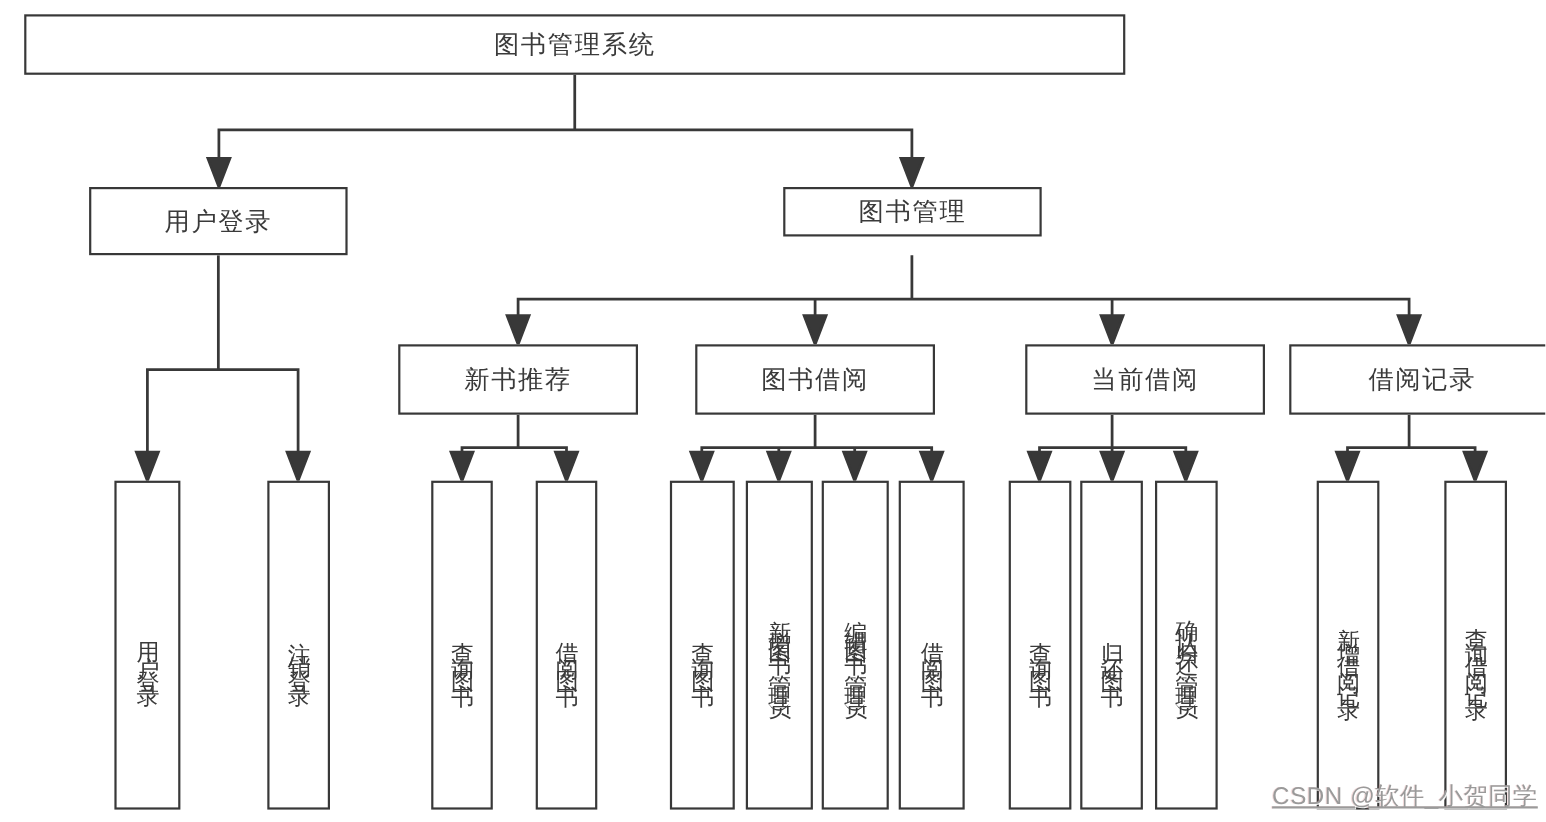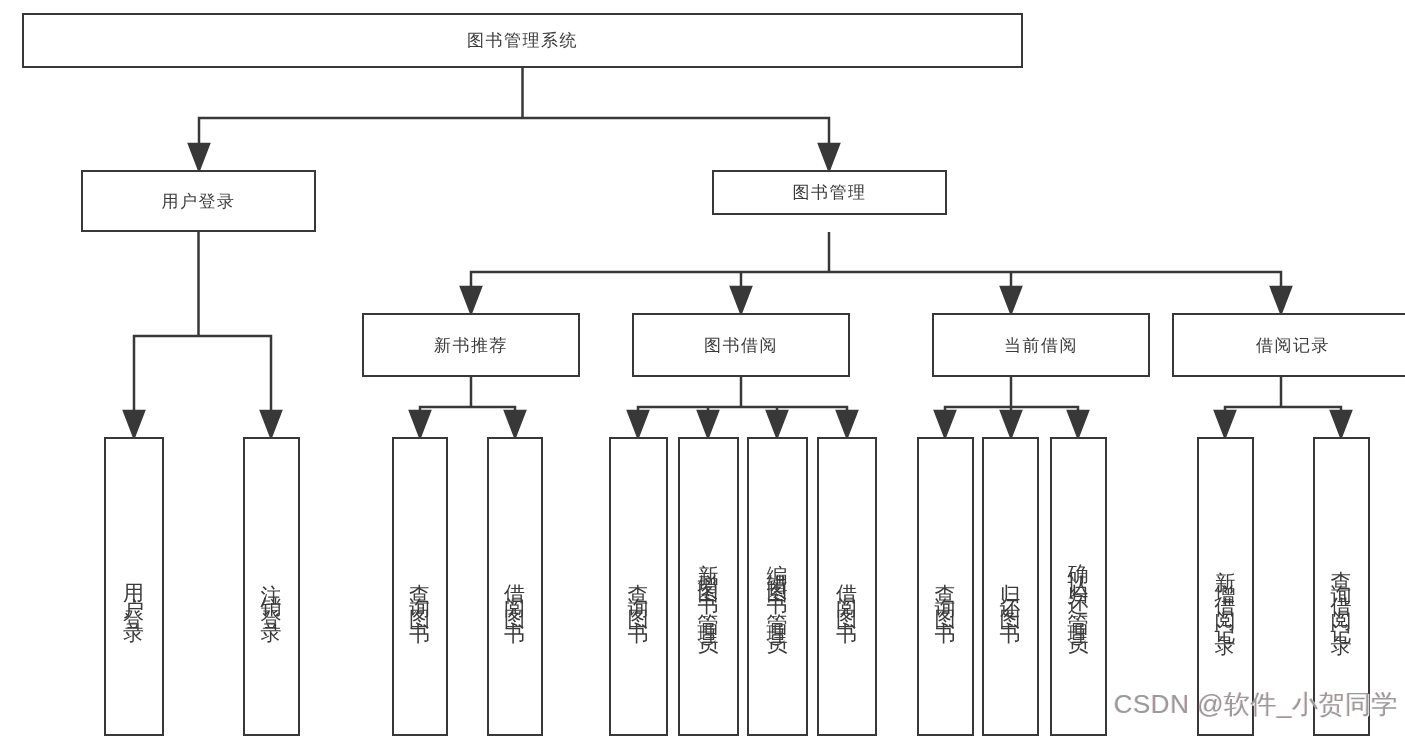--- a/index.html
+++ b/index.html
@@ -7,31 +7,31 @@
   body { font-family:"Liberation Sans","DejaVu Sans",sans-serif; }
   .canvas {
     position:relative; width:1405px; height:747px;
     background:#ffffff; overflow:hidden;
   }
   .connectors { position:absolute; left:0; top:0; width:1405px; height:747px; }
   .box {
     position:absolute; border:2.5px solid #383838; background:#ffffff;
     display:flex; align-items:center; justify-content:center; color:#3a3a3a;
   }
-  .hlabel { font-size:17px; letter-spacing:1.5px; white-space:nowrap; }
+  .hlabel { font-size:23px; letter-spacing:1.5px; white-space:nowrap; }
   .vlabel {
     writing-mode:vertical-rl; text-orientation:mixed;
     font-size:21px; line-height:1; letter-spacing:13px; white-space:nowrap;
     padding-top:13px; 
   }
   .watermark {
-    position:absolute; right:7px; bottom:25px;
-    font-size:26px; letter-spacing:0.5px; color:#9a9a9a;
+    position:absolute; right:7px; bottom:8px;
+    font-size:22px; letter-spacing:0.5px; color:#9a9a9a;
     text-shadow:1px 1px 0 rgba(255,255,255,0.9), -1px 0 0 rgba(210,120,120,0.25);
-    z-index:5; pointer-events:none;
+    z-index:5; pointer-events:none;text-decoration:underline;
   }
 </style>
 </head>
 <body>
 
 <div class="canvas">
 
   <svg class="connectors" viewBox="0 0 1405 747" xmlns="http://www.w3.org/2000/svg">
     <g stroke="#383838" stroke-width="2.5" fill="#383838">
 

